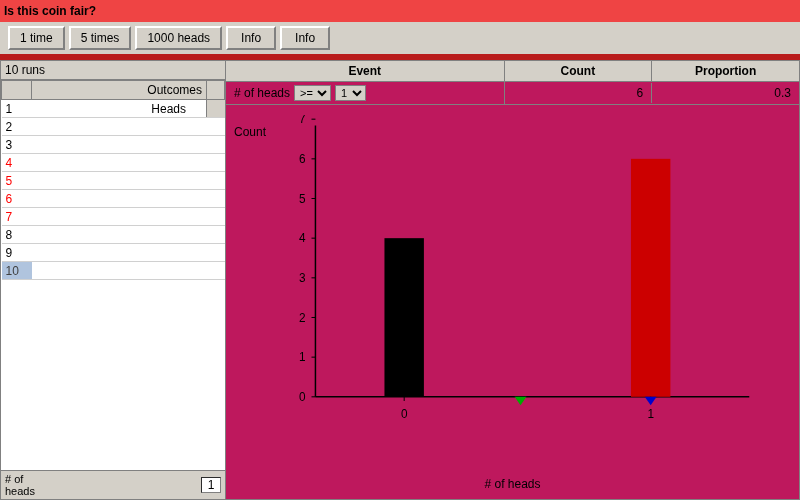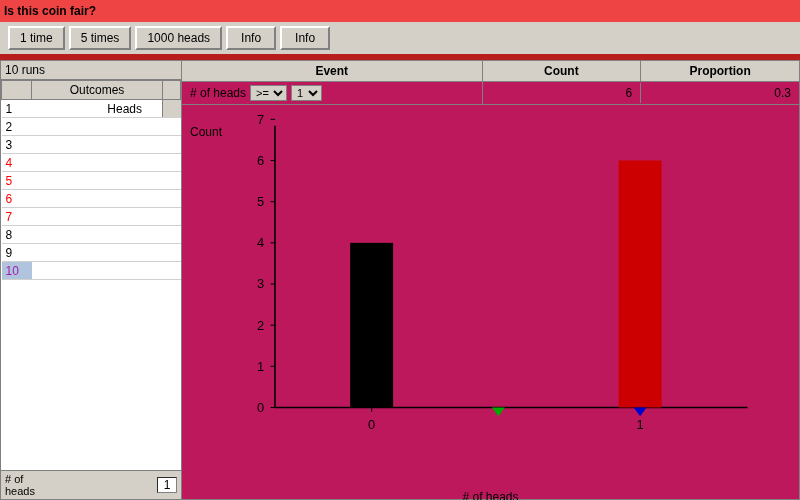--- a/index.html
+++ b/index.html
@@ -33,21 +33,21 @@
       cursor: pointer;
       min-width: 50px;
     }
     .main-content {
       display: flex;
       height: calc(500px - 60px);
       border: 1px solid #808080;
       margin: 0;
     }
     .left-panel {
-      width: 181px;
+      width: 225px;
       border-right: 1px solid #808080;
       display: flex;
       flex-direction: column;
       background: #ffffff;
     }
     .runs-label {
       background: #d4d0c8;
       padding: 2px 4px;
       font-size: 12px;
       border-bottom: 1px solid #808080;
@@ -60,39 +60,39 @@
     }
     .outcomes-table {
       width: 100%;
       border-collapse: collapse;
       font-size: 12px;
     }
     .outcomes-table th {
       background: #d4d0c8;
       border: 1px solid #808080;
       padding: 2px 4px;
-      text-align: center;
+      text-align: right;
       font-weight: normal;
     }
     .outcomes-table td {
       border-bottom: 1px solid #d0d0d0;
       padding: 1px 4px;
       height: 18px;
     }
     .outcomes-table td.row-num {
       width: 30px;
       color: #000;
       text-align: left;
     }
     .outcomes-table td.row-num.red {
       color: red;
     }
     .outcomes-table td.row-num.selected {
       background: #b0c4de;
-      color: #a21caf;
+      color: #404040;
     }
     .outcomes-table td.outcome-val {
       text-align: right;
       padding-right: 20px;
     }
     .scroll-area {
       overflow-y: auto;
       flex: 1;
     }
     .bottom-label {

